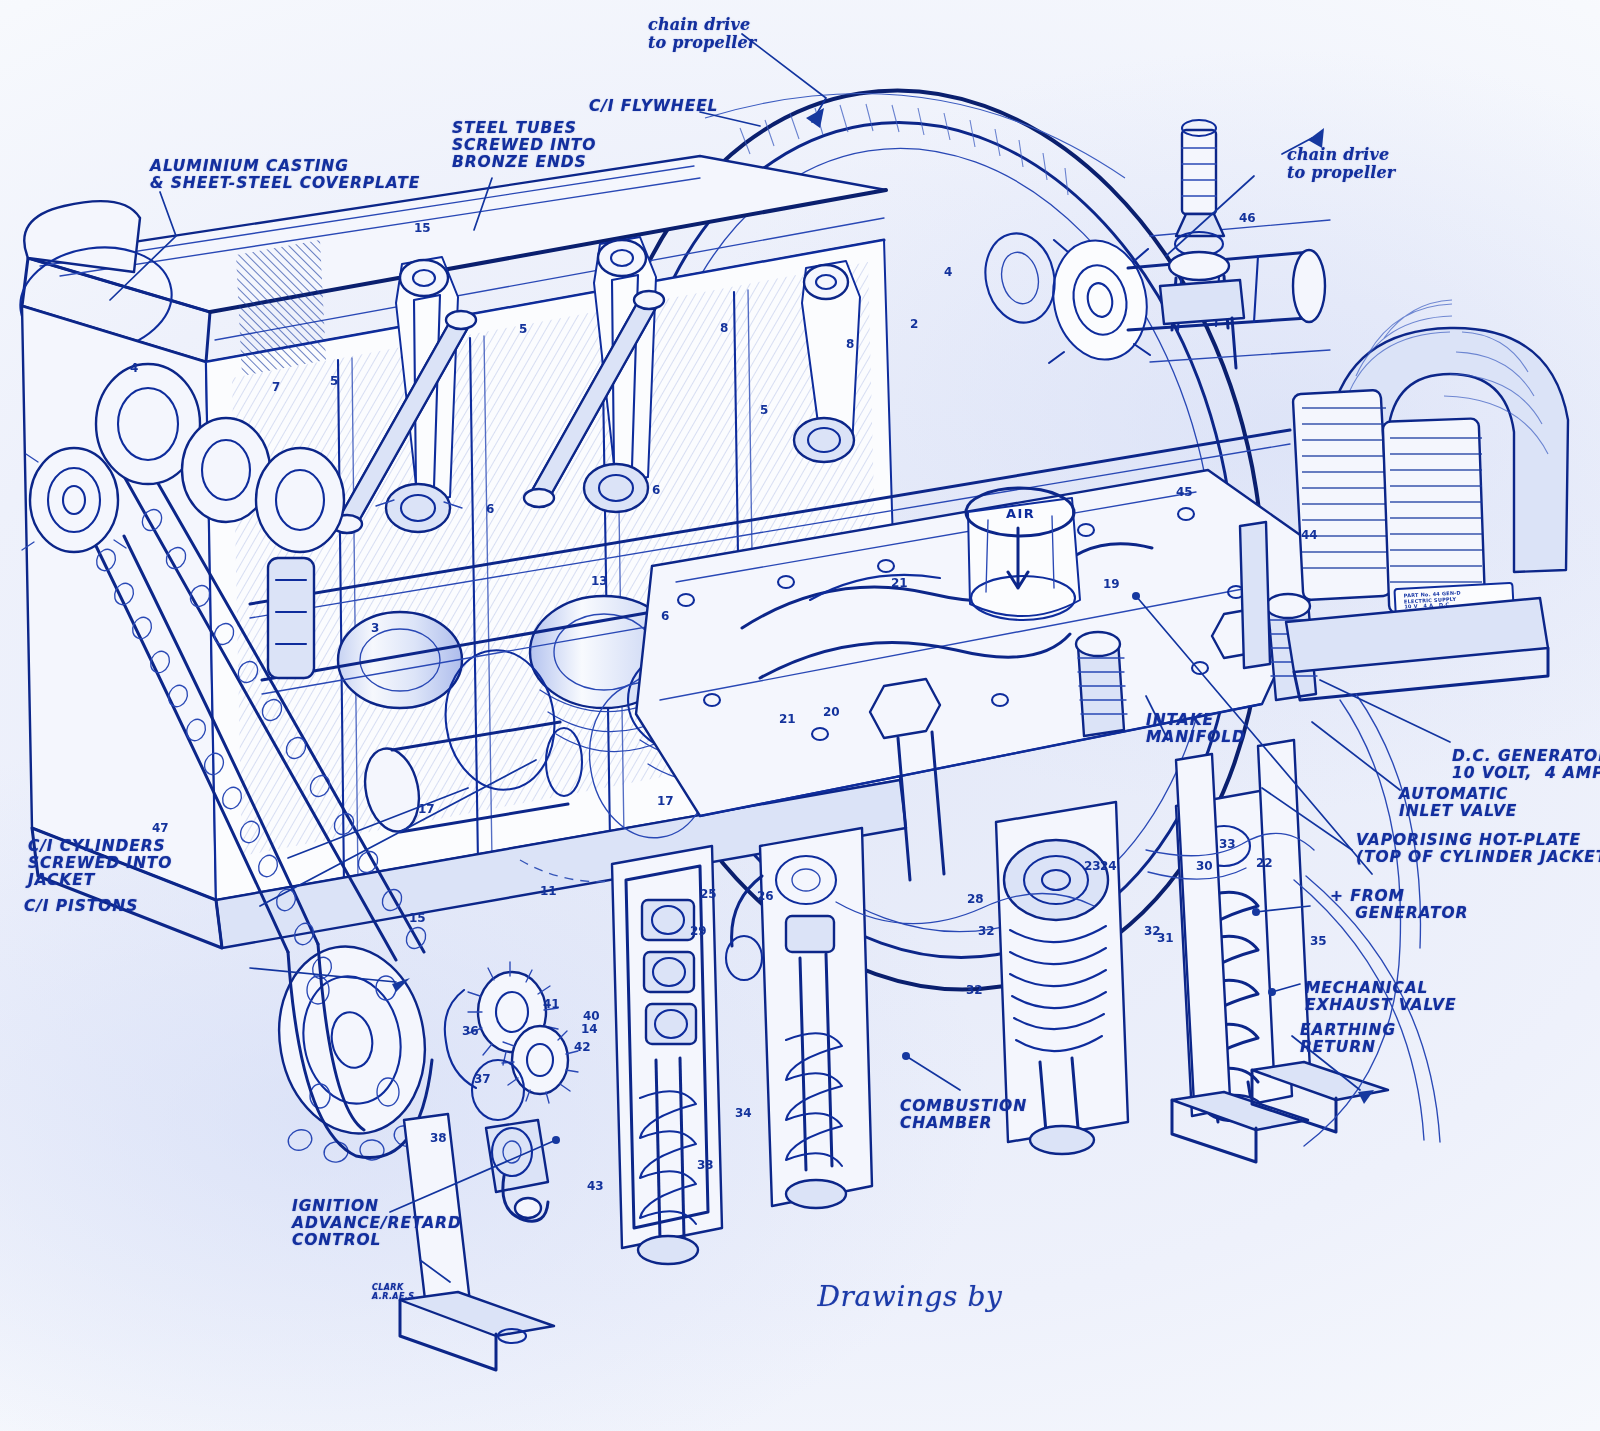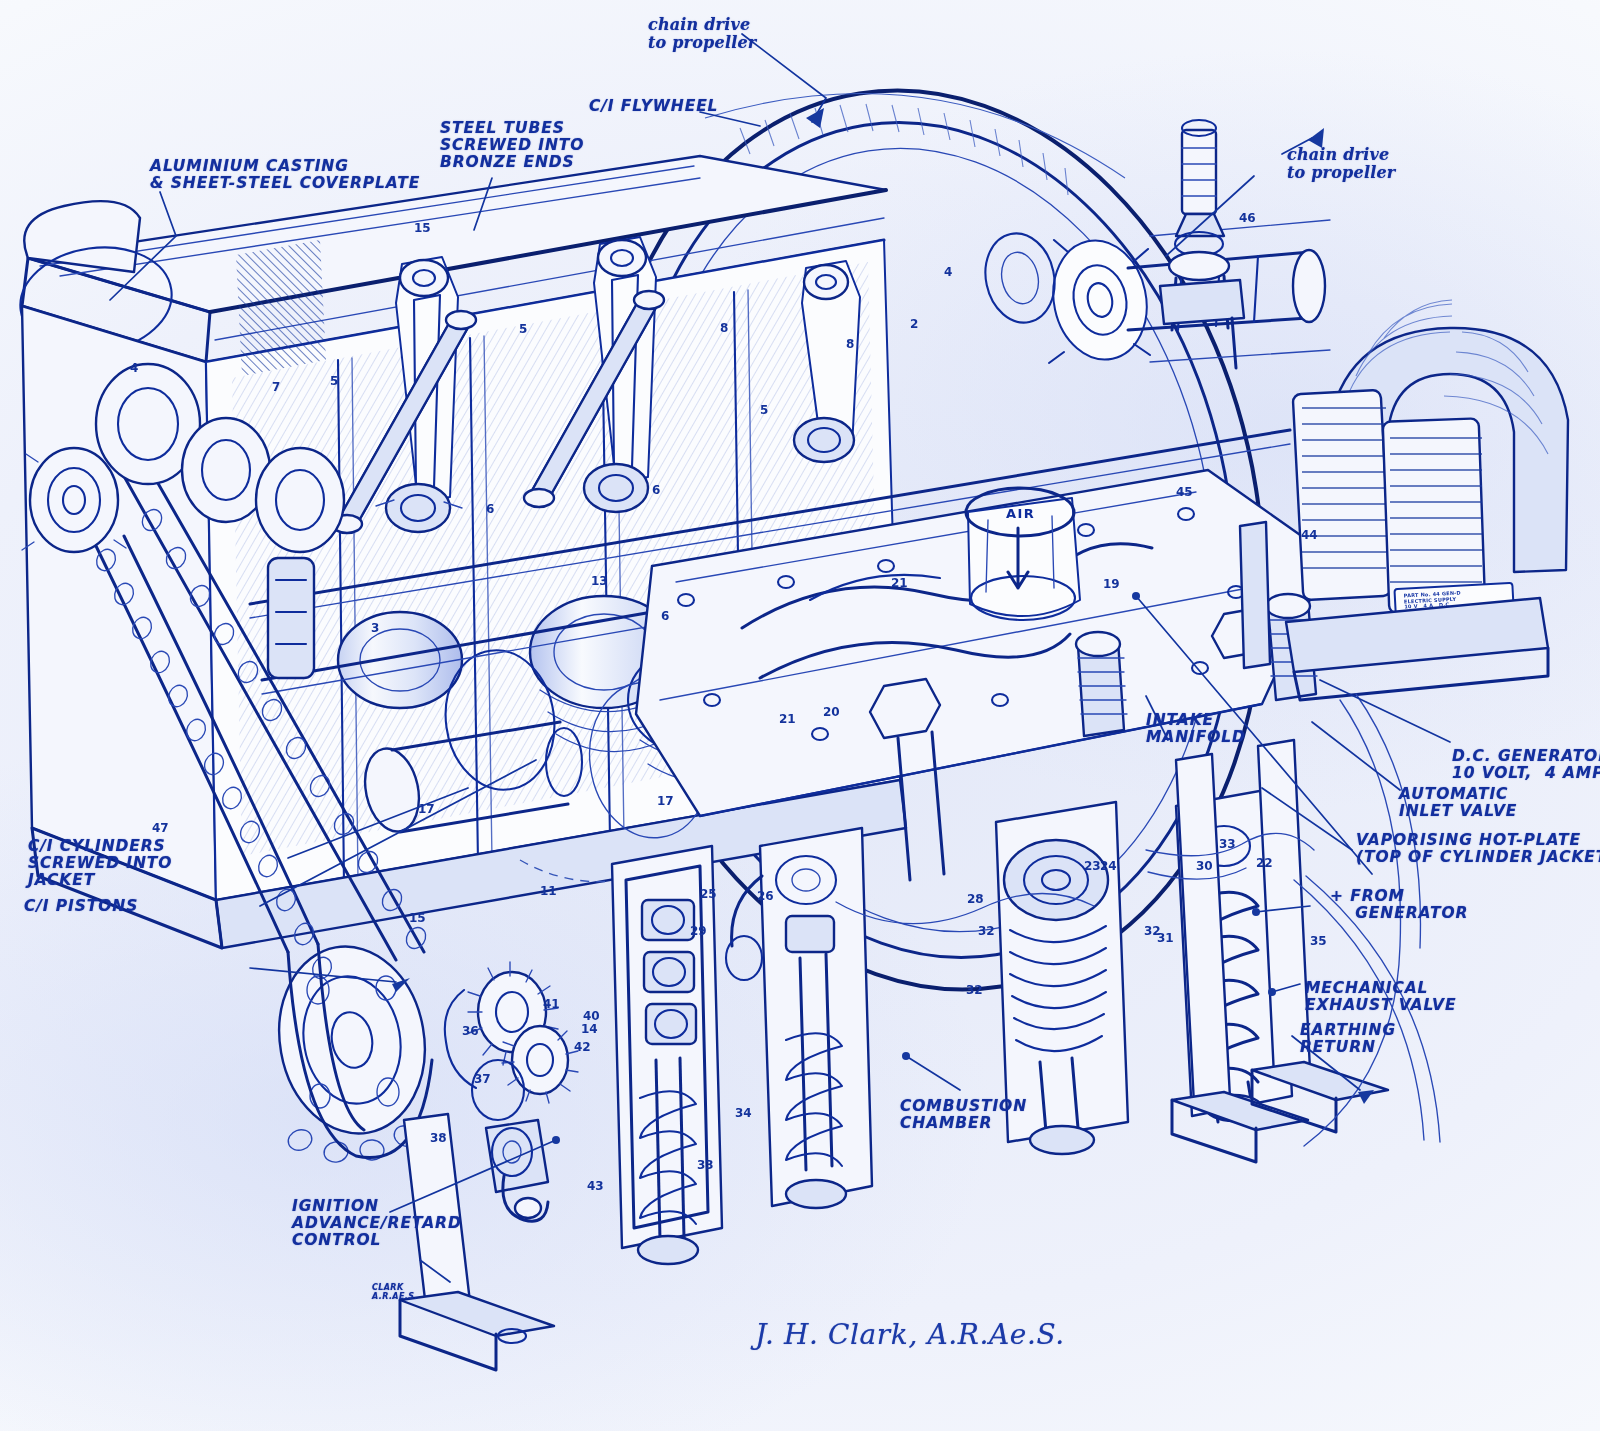--- a/index.html
+++ b/index.html
@@ -547,21 +547,21 @@
       <path class="solidink" d="M1308 140 l16 -12 l-2 20 Z"></path>
       <path class="solidink" d="M392 984 l18 -6 l-14 14 Z"></path>
       <path class="solidink" d="M1358 1092 l16 -2 l-10 14 Z"></path>
     </g>
 
   </svg>
 
   <div class="lbl" style="left:150px;top:158px;">ALUMINIUM CASTING
 &amp; SHEET-STEEL COVERPLATE</div>
 
-  <div class="lbl" style="left:440px;top:120px;">STEEL TUBES
+  <div class="lbl" style="left:452px;top:120px;">STEEL TUBES
 SCREWED INTO
 BRONZE ENDS</div>
 
   <div class="lbl script" style="left:648px;top:16px;">chain drive
 to propeller</div>
 
   <div class="lbl" style="left:589px;top:98px;">C/I FLYWHEEL</div>
 
   <div class="lbl script" style="left:1287px;top:146px;">chain drive
 to propeller</div>
@@ -603,21 +603,21 @@
 
   <div class="airtag" style="left:1006px;top:506px;">AIR</div>
 
   <div class="plate" style="left:1404px;top:592px;transform:rotate(-3deg);">PART No. 44 GEN-D
 ELECTRIC SUPPLY
 10 V   4 A   D.C.</div>
 
   <div class="lbl tiny" style="left:372px;top:1283px;">CLARK
 A.R.Ae.S.</div>
 
-  <div class="sig" style="left:740px;top:1316px;width:340px;">J. H. Clark, A.R.Ae.S.</div>
+  <div class="sig" style="left:760px;top:1278px;width:300px;">Drawings by</div>
 
   <div id="callout-layer">
       <div class="callout" style="left: 130px; top: 362px;">4</div>
       <div class="callout" style="left: 272px; top: 381px;">7</div>
       <div class="callout" style="left: 330px; top: 375px;">5</div>
       <div class="callout" style="left: 414px; top: 222px;">15</div>
       <div class="callout" style="left: 519px; top: 323px;">5</div>
       <div class="callout" style="left: 720px; top: 322px;">8</div>
       <div class="callout" style="left: 846px; top: 338px;">8</div>
       <div class="callout" style="left: 910px; top: 318px;">2</div>

